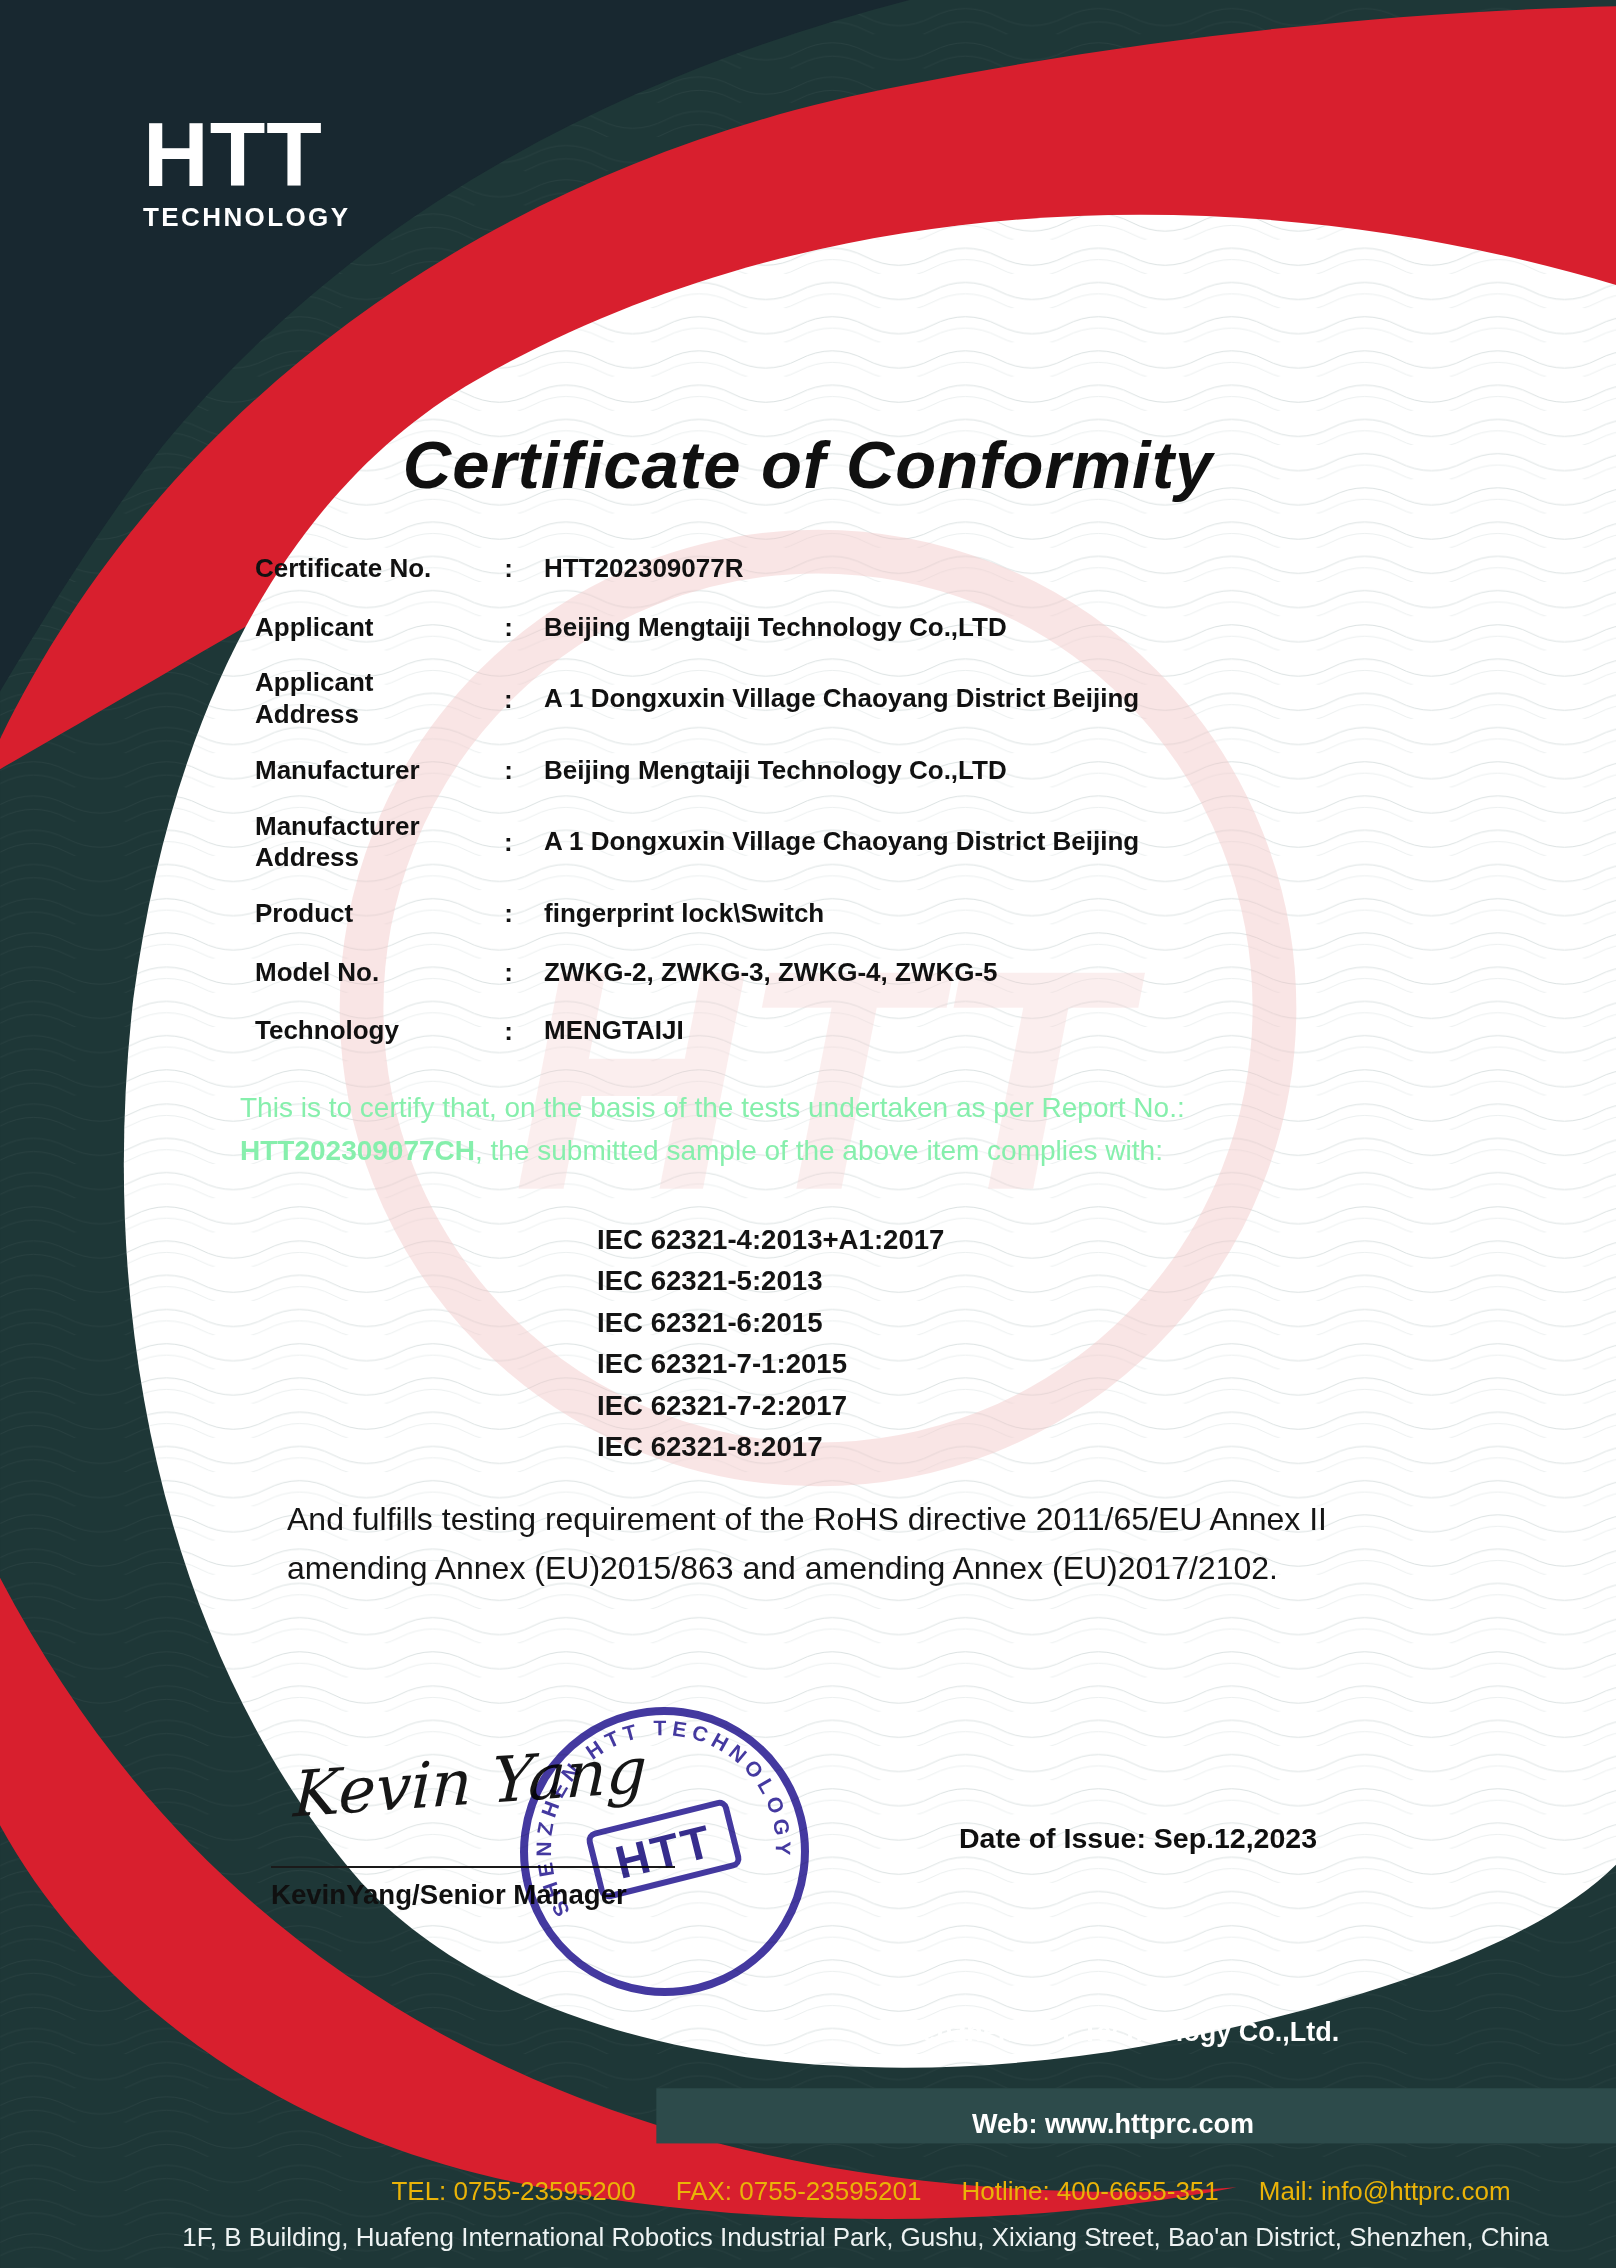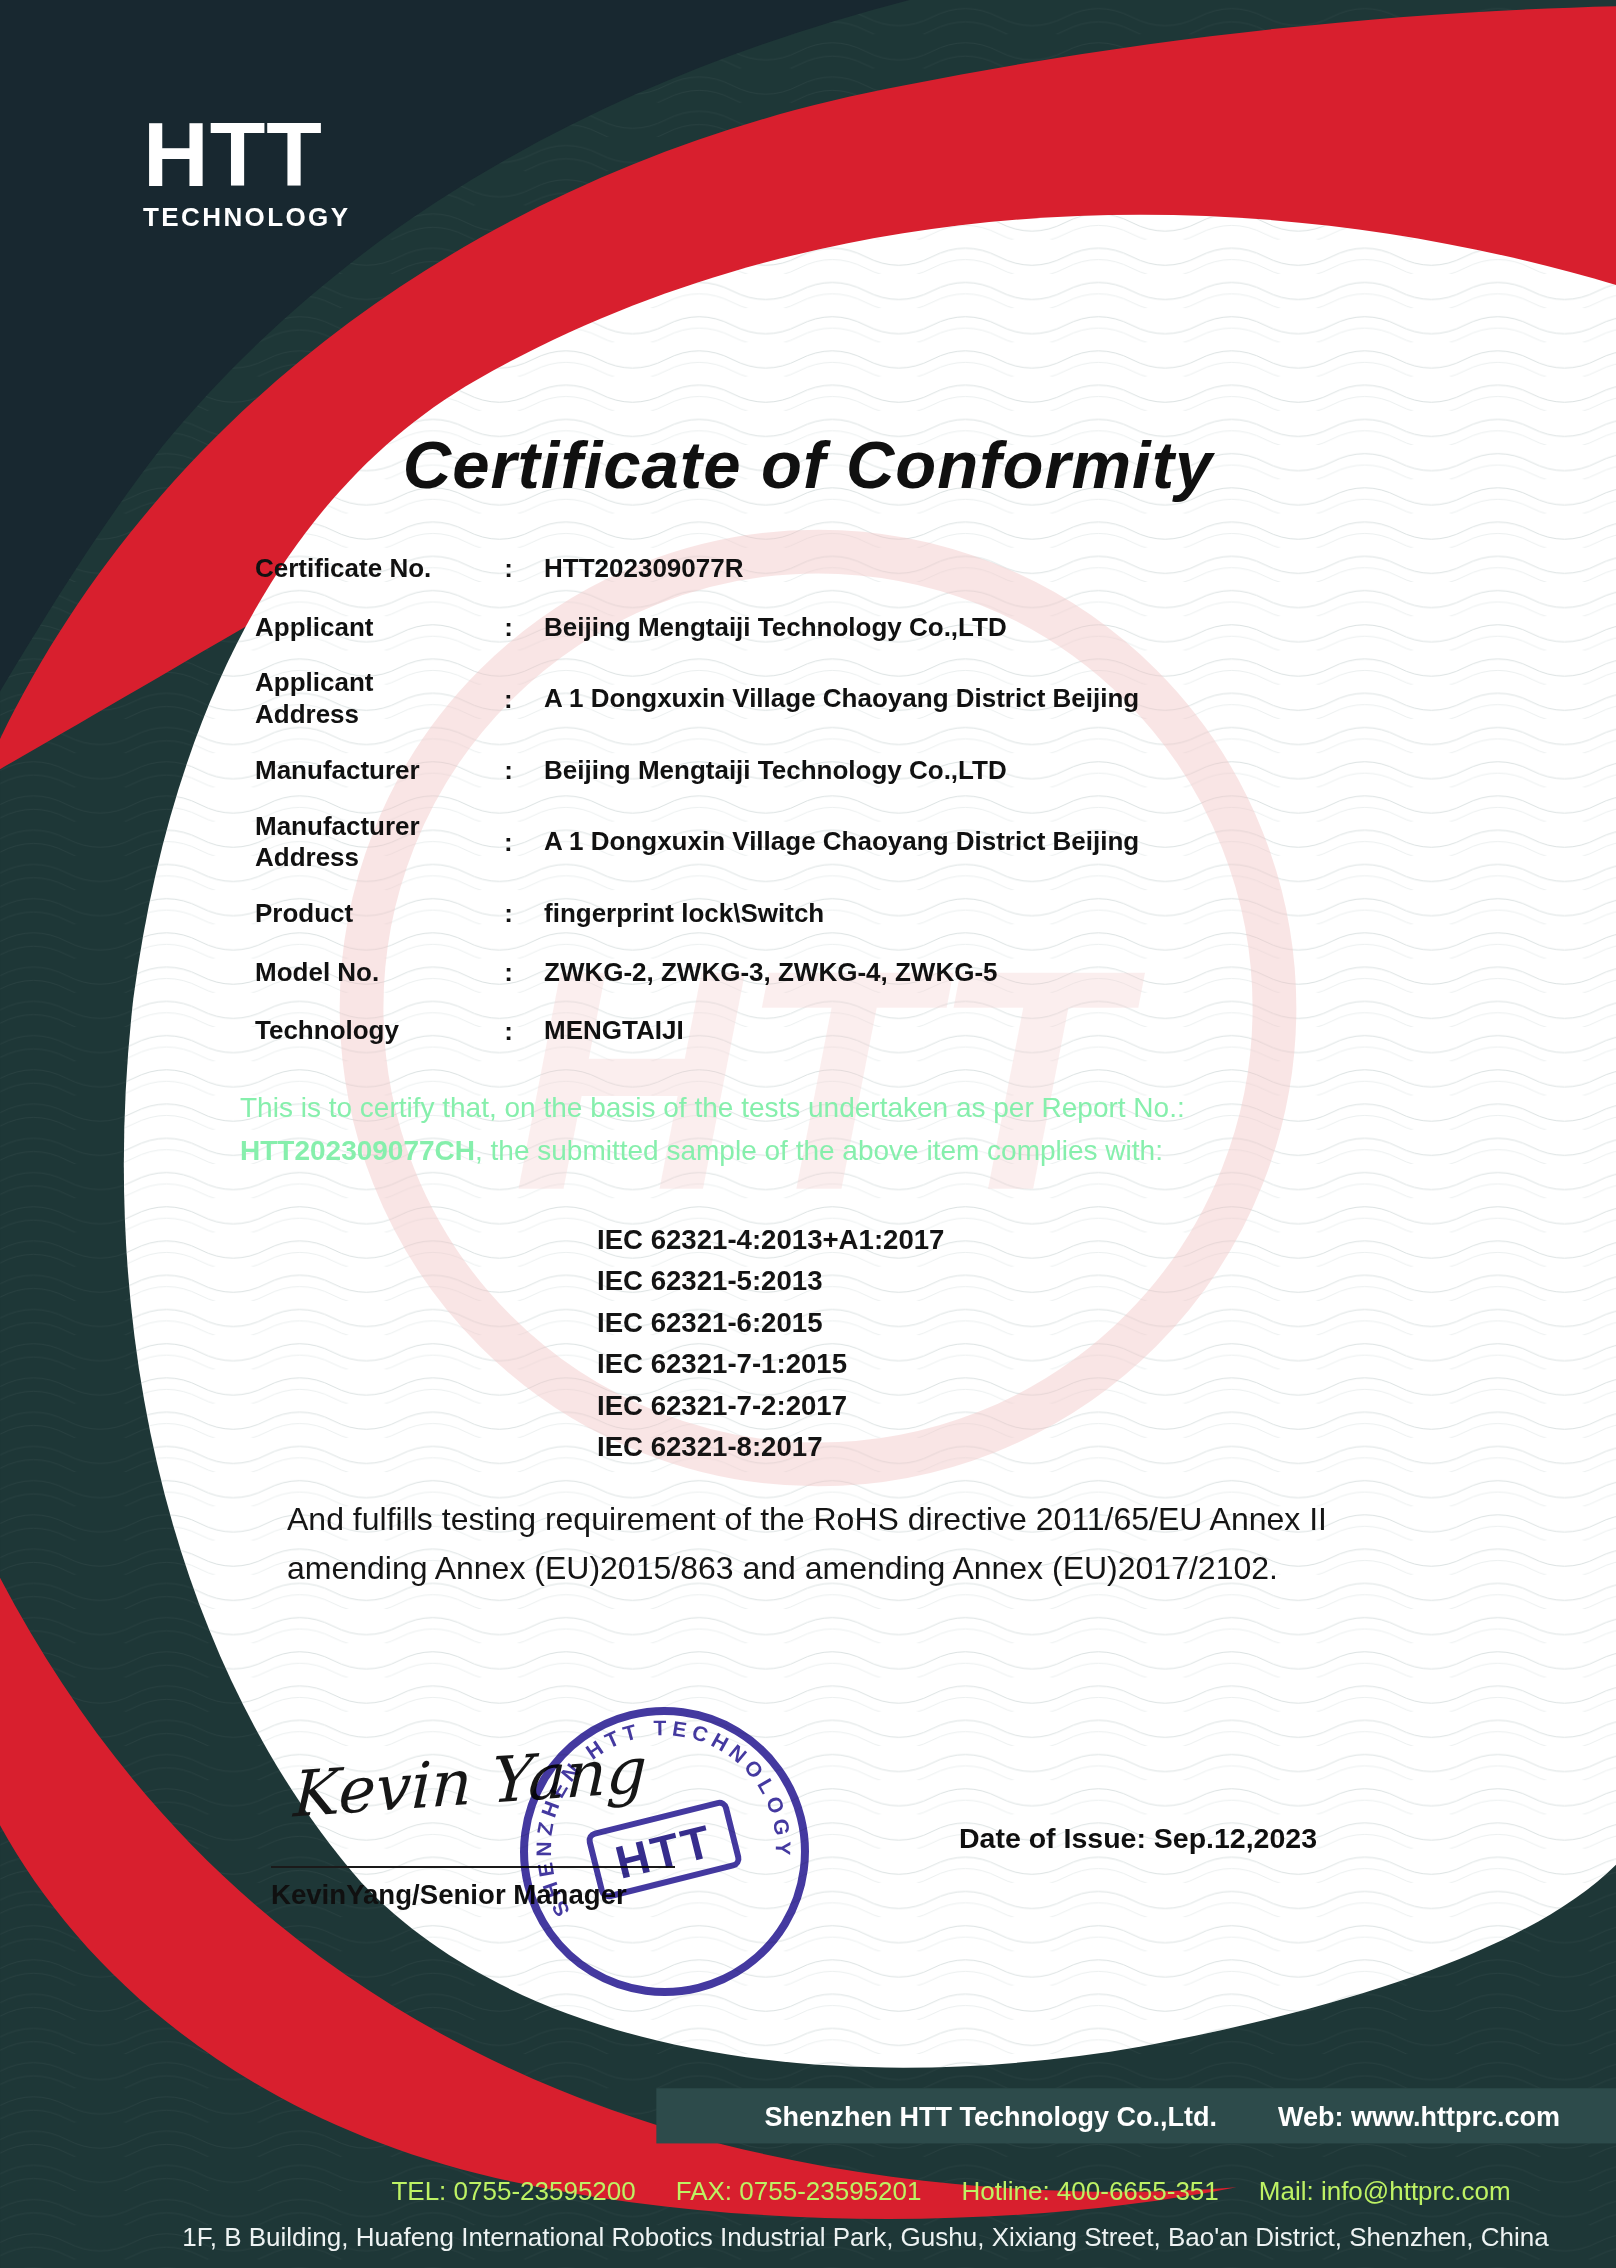--- a/index.html
+++ b/index.html
@@ -51,23 +51,23 @@
 
   
   .stamp{left:514px;top:1701px;width:301px;height:301px;transform:rotate(-14deg);
     mix-blend-mode:multiply;opacity:0.95;}
 
   
   .issue-date{left:959px;top:1822px;font-size:28.5px;font-weight:bold;color:#101010;}
 
   
   .footer-bandtext{left:666px;top:2094px;width:894px;height:46px;display:flex;align-items:center;
-    justify-content:flex-end;gap:61px;padding-right:53px;color:#ffffff;font-size:27px;font-weight:bold;}
+    justify-content:flex-end;gap:61px;padding-right:53px;color:#ffffff;font-size:27px;font-weight:bold;flex-direction:column;}
   .footer-contact{left:314px;top:2176px;width:1274px;display:flex;justify-content:center;gap:40px;
-    color:#bef264;font-size:26px;white-space:nowrap;}
+    color:#eab308;font-size:26px;white-space:nowrap;}
   .footer-address{left:114px;top:2222px;width:1503px;text-align:center;color:#eef3f3;font-size:26px;}
 </style>
 </head>
 <body>
 
 <div class="page">
 
   <svg class="bg" width="1617" height="2268" viewBox="0 0 1700 2385" aria-hidden="true">
     <defs>
       <pattern id="wavesLight" width="140" height="36" patternUnits="userSpaceOnUse">

